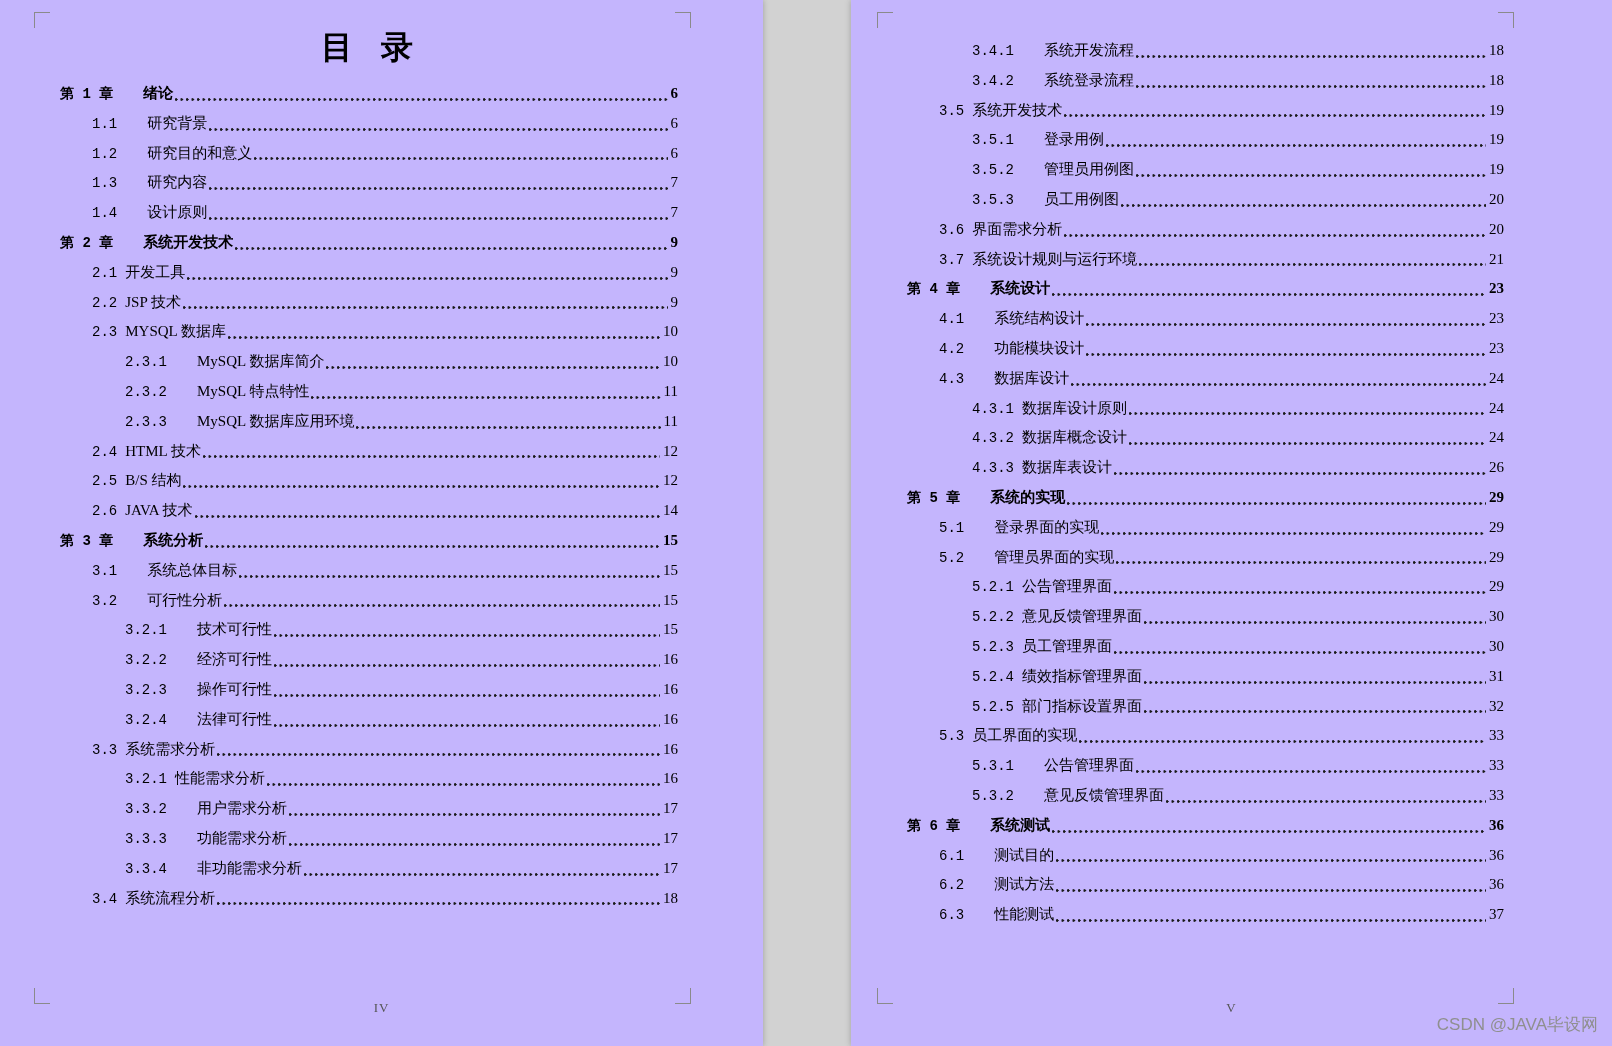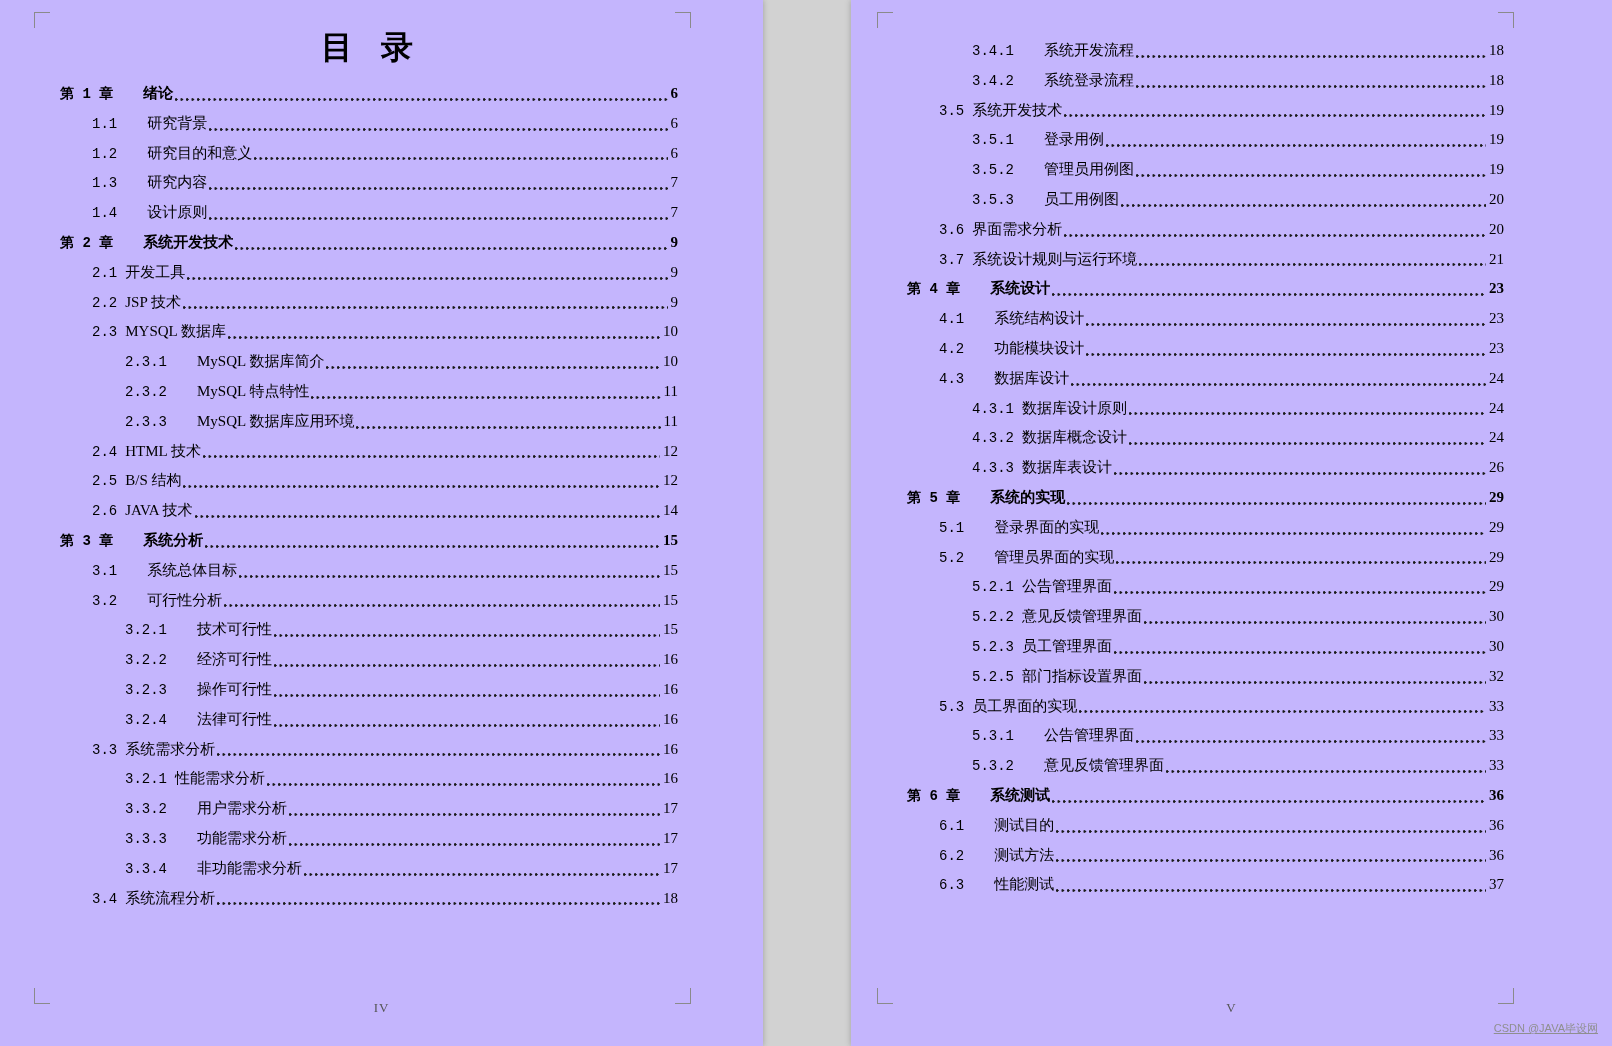--- a/index.html
+++ b/index.html
@@ -98,24 +98,23 @@
   .page-right .crop.tl { top: 12px; left: 26px; }
   .page-right .crop.tr { top: 12px; right: 98px; }
   .page-right .crop.bl { bottom: 42px; left: 26px; }
   .page-right .crop.br { bottom: 42px; right: 98px; }
 
   .watermark {
     position: absolute;
     right: 14px;
     bottom: 10px;
     font-family: "Liberation Sans", "DejaVu Sans", sans-serif;
-    font-size: 11px;
+    font-size: 17px;
     color: #8f8f8f;
     white-space: pre;
-    text-decoration: underline;
   }
 </style>
 </head>
 <body>
 
 <div id="screen">
   <div class="spread">
 
     <section class="page page-left">
       <div class="crop tl"></div>
@@ -427,20 +426,26 @@
               <span class="toc-dots"></span>
               <span class="toc-page">30</span>
             </div>
             <div class="toc-entry lvl2 gap-narrow">
               <span class="toc-num">5.2.3</span>
               <span class="toc-text">员工管理界面</span>
               <span class="toc-dots"></span>
               <span class="toc-page">30</span>
             </div>
             <div class="toc-entry lvl2 gap-narrow">
+              <span class="toc-num">5.2.4</span>
+              <span class="toc-text">绩效指标管理界面</span>
+              <span class="toc-dots"></span>
+              <span class="toc-page">31</span>
+            </div>
+            <div class="toc-entry lvl2 gap-narrow">
               <span class="toc-num">5.2.5</span>
               <span class="toc-text">部门指标设置界面</span>
               <span class="toc-dots"></span>
               <span class="toc-page">32</span>
             </div>
             <div class="toc-entry lvl1 gap-narrow">
               <span class="toc-num">5.3</span>
               <span class="toc-text">员工界面的实现</span>
               <span class="toc-dots"></span>
               <span class="toc-page">33</span>

